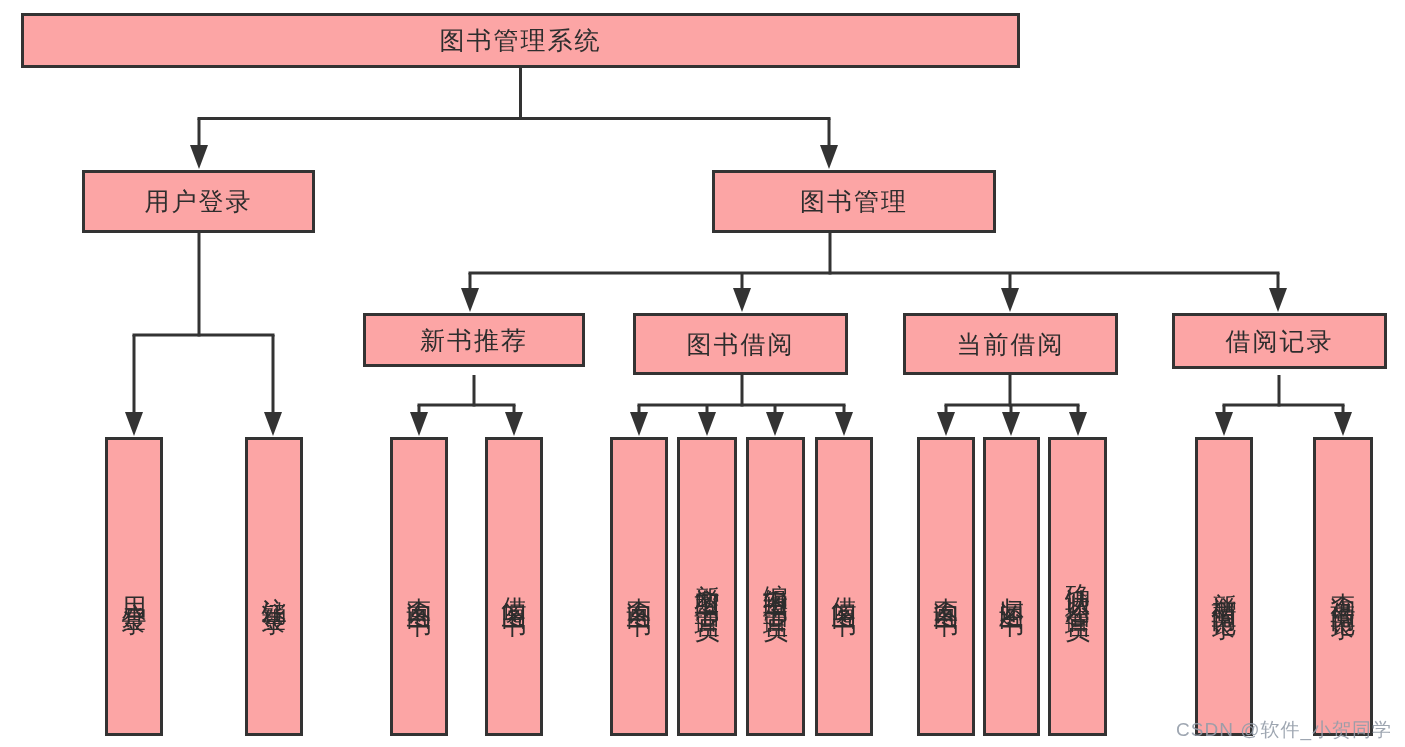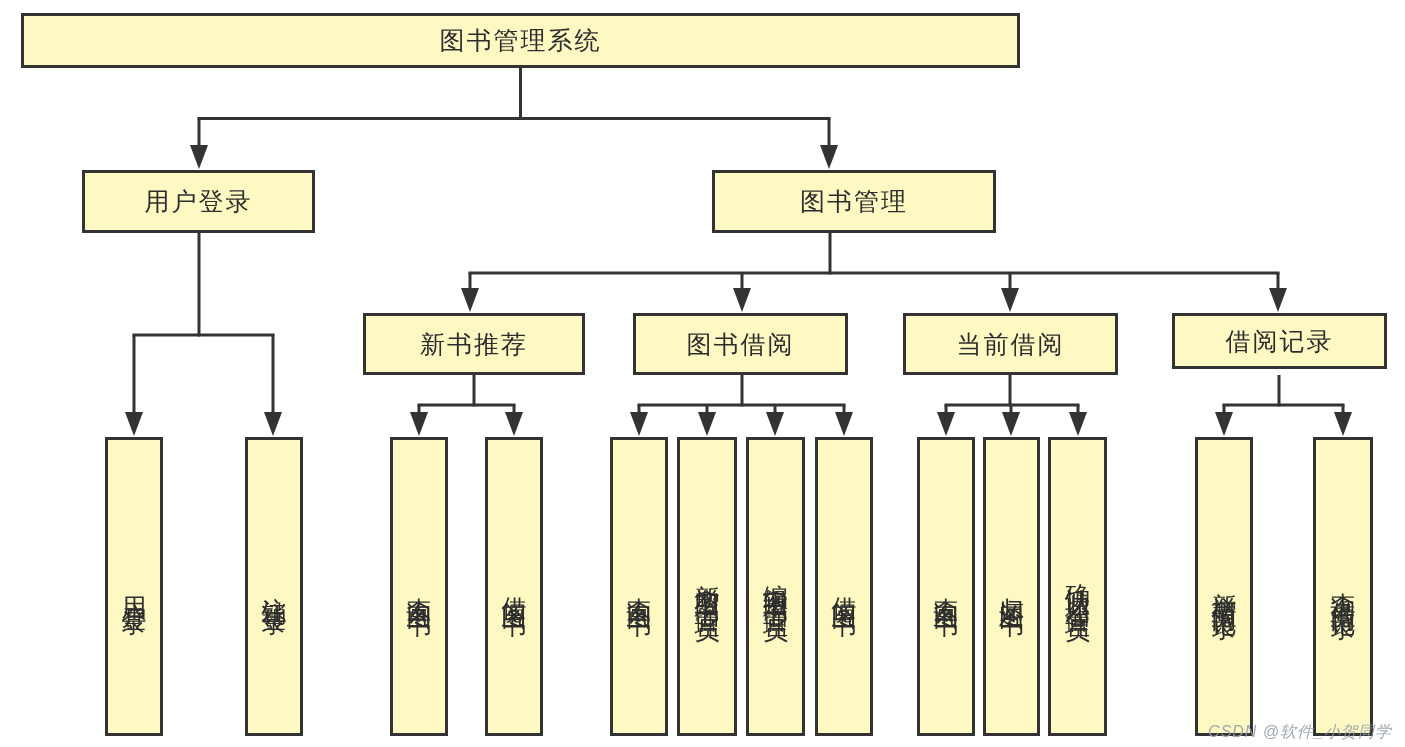--- a/index.html
+++ b/index.html
@@ -3,36 +3,35 @@
 <meta charset="utf-8">
 <style>
   html,body { margin:0; padding:0; background:#ffffff; }
   .stage {
     position:relative; width:1405px; height:747px; background:#ffffff;
     font-family:"Liberation Sans","DejaVu Sans",sans-serif; overflow:hidden;
   }
   .svg-layer { position:absolute; left:0; top:0; width:1405px; height:747px; }
   .box {
     position:absolute; box-sizing:border-box;
-    border:3px solid #333333; background:#fef9c3;
+    border:3px solid #333333; background:#fca5a5;
     display:flex; align-items:center; justify-content:center;
   }
   .label {
     font-size:25px; letter-spacing:2px; color:#2d2d2d; white-space:nowrap;
   }
   .vlabel {
     writing-mode:vertical-rl; text-orientation:mixed;
     font-size:25px; letter-spacing:5px; color:#2d2d2d;
     line-height:1; white-space:nowrap;
   }
   .watermark {
     position:absolute; right:13px; bottom:4px;
-    font-size:16px; letter-spacing:1px;
+    font-size:19px; letter-spacing:1px;
     color:rgba(148,156,168,0.9);
-    font-style:italic;
   }
 </style>
 </head>
 <body>
 
 <div class="stage">
 
   <svg class="svg-layer" width="1405" height="747" viewBox="0 0 1405 747">
     <g stroke="#333333" stroke-width="3" fill="none">
 
@@ -103,21 +102,21 @@
     <span class="label">图书管理系统</span>
   </div>
 
   <div class="box" style="left:82px; top:170px; width:233px; height:63px;">
     <span class="label">用户登录</span>
   </div>
   <div class="box" style="left:712px; top:170px; width:284px; height:63px;">
     <span class="label">图书管理</span>
   </div>
 
-  <div class="box" style="left:363px; top:313px; width:222px; height:62px;">
+  <div class="box" style="left:363px; top:313px; width:222px; height:54px;">
     <span class="label">新书推荐</span>
   </div>
   <div class="box" style="left:633px; top:313px; width:215px; height:62px;">
     <span class="label">图书借阅</span>
   </div>
   <div class="box" style="left:903px; top:313px; width:215px; height:62px;">
     <span class="label">当前借阅</span>
   </div>
   <div class="box" style="left:1172px; top:313px; width:215px; height:56px;">
     <span class="label">借阅记录</span>

